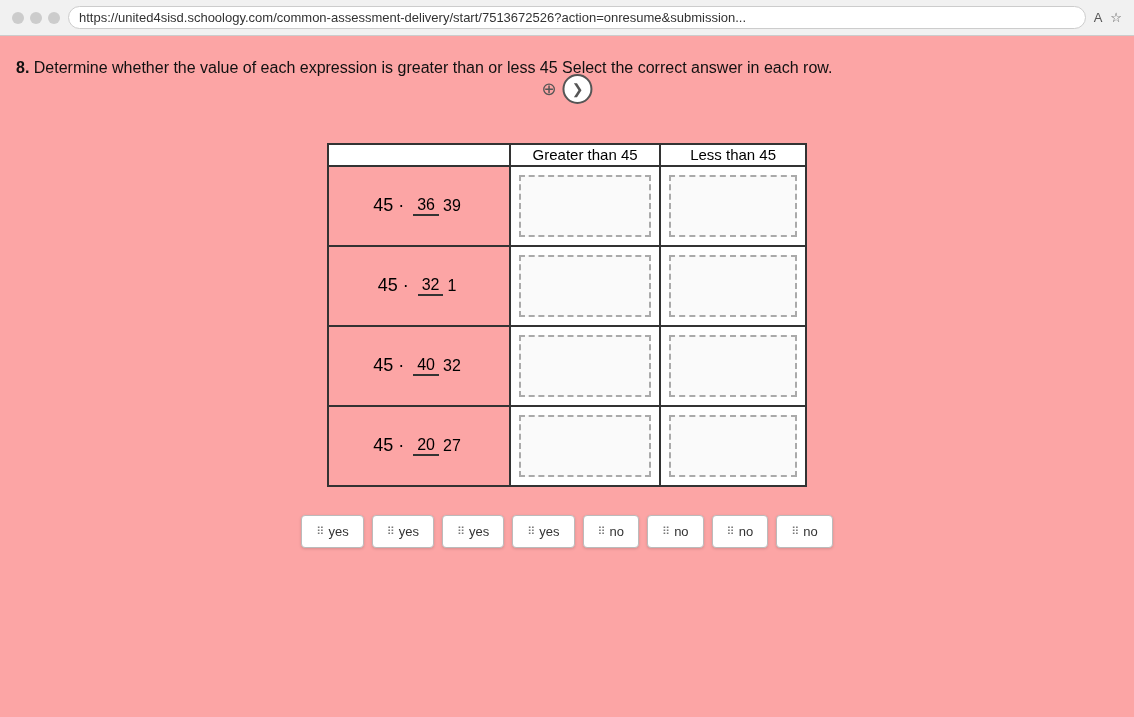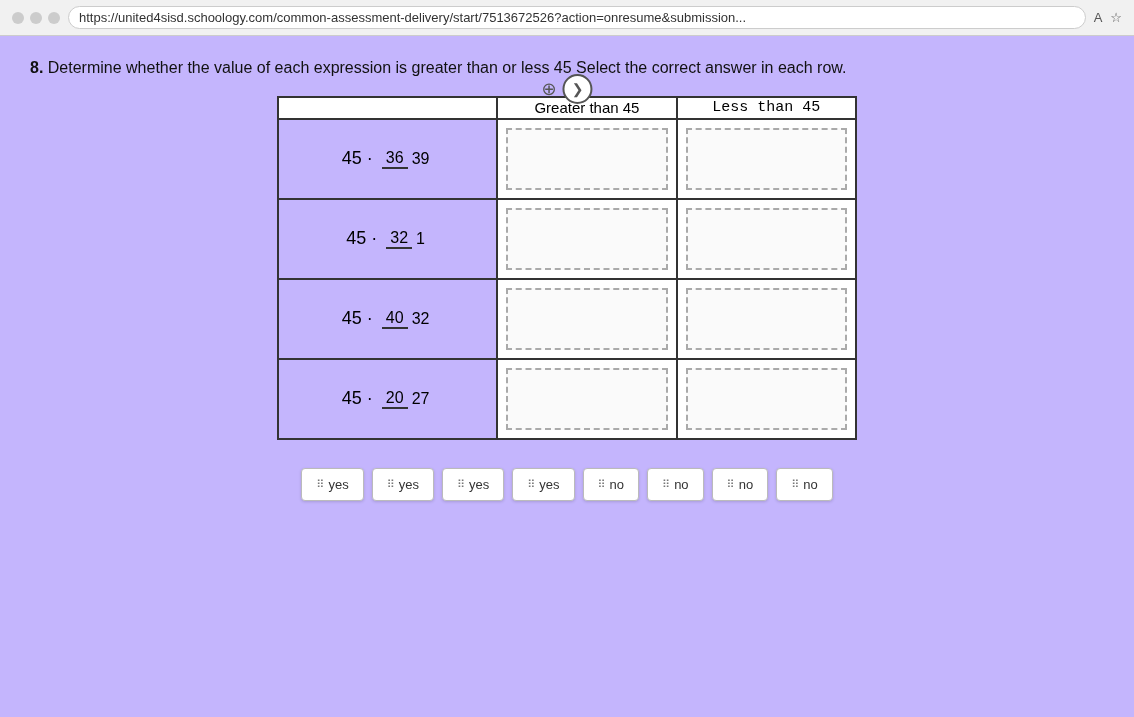--- a/index.html
+++ b/index.html
@@ -43,22 +43,22 @@
     }
     .browser-right-icons {
       display: flex;
       gap: 8px;
       align-items: center;
       font-size: 13px;
       color: #555;
     }
 
     .page-content {
-      background: #c4b5fd;
-      padding: 20px 30px;
+      background: #fca5a5;
+      padding: 20px 16px;
       height: calc(717px - 36px);
       position: relative;
     }
 
     .question-header {
       font-size: 16px;
       color: #111;
       margin-bottom: 16px;
       line-height: 1.5;
     }
@@ -82,39 +82,39 @@
       display: flex;
       align-items: center;
       gap: 6px;
       font-size: 18px;
       color: #555;
       cursor: move;
     }
 
     .main-table {
       border-collapse: collapse;
-      width: 580px;
+      width: 480px;
+      margin-top: 47px;
     }
 
     .main-table th, .main-table td {
       border: 2px solid #333;
       padding: 0;
       text-align: center;
       vertical-align: middle;
     }
 
     .col-expression {
       width: 220px;
     }
     .col-greater {
       width: 180px;
     }
     .col-less {
       width: 180px;
-      font-family: Liberation Mono, monospace;
     }
 
     .header-cell {
       background: white;
       padding: 8px 10px;
       font-size: 15px;
       font-weight: normal;
       line-height: 1.3;
     }
 

